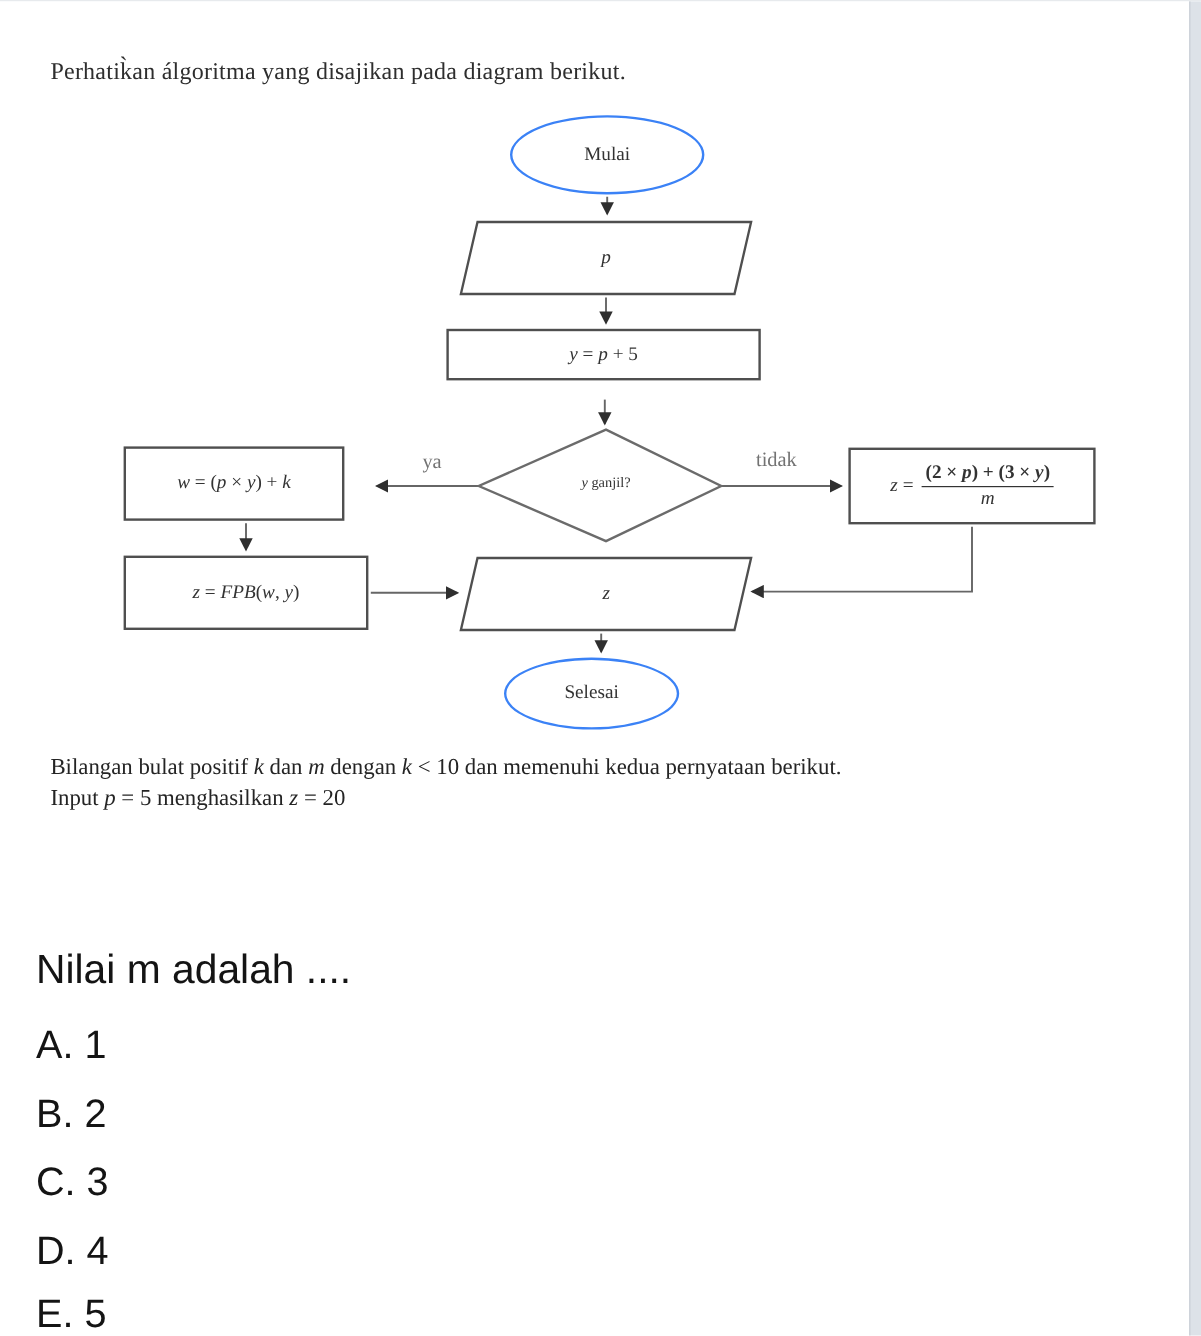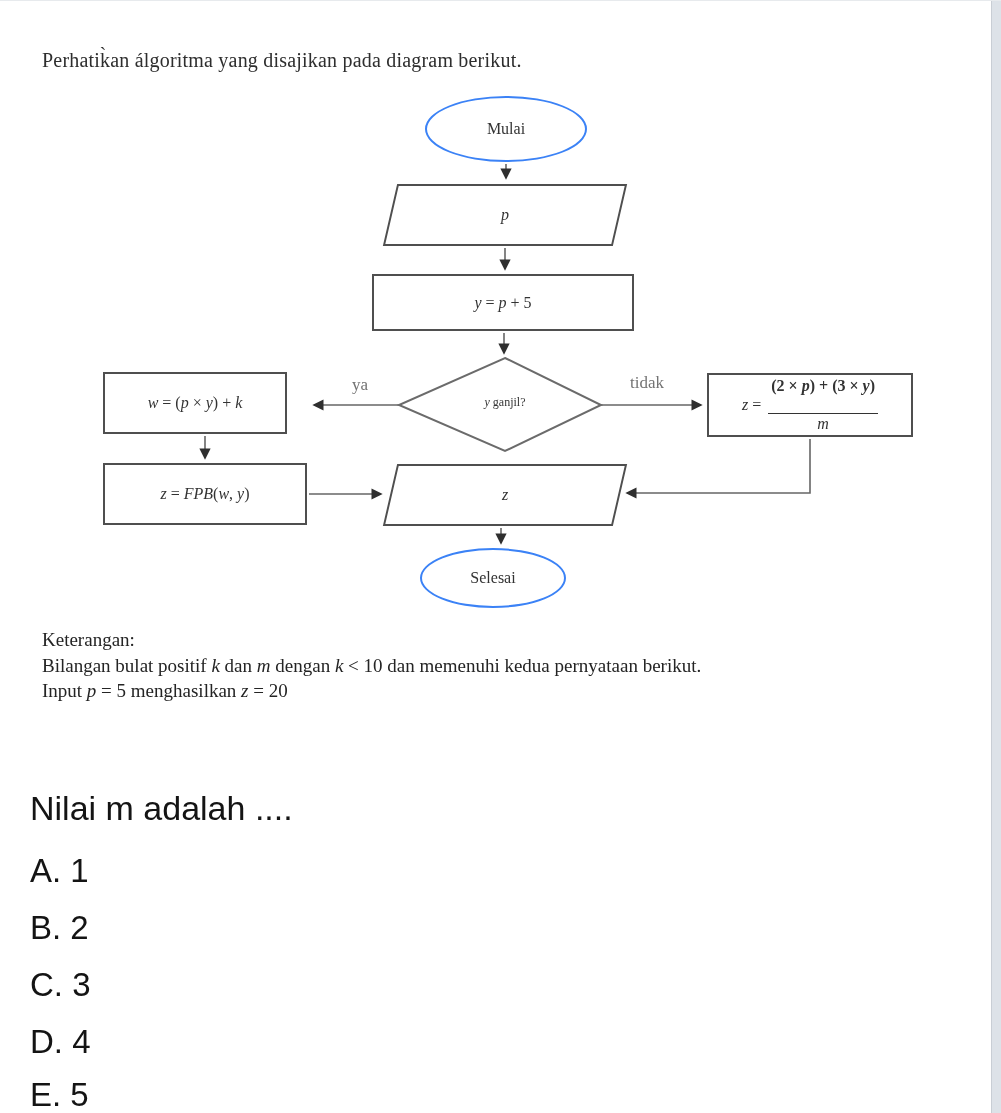--- a/index.html
+++ b/index.html
@@ -33,41 +33,41 @@
     font-size: 16px; color: #333; background: #ffffff;
     box-sizing: border-box;
   }
   .ellipse { border: 2px solid #3b82f6; border-radius: 50%; }
   .rectbox { border: 2px solid #4f4f4f; }
   .pgram   { border: 2px solid #4f4f4f; transform: skewX(-13deg); }
   .pgram .unskew { transform: skewX(13deg); }
 
   .node-start   { left: 425px; top: 95px;  width: 162px; height: 66px; }
   .node-input   { left: 390px; top: 183px; width: 230px; height: 62px; }
-  .node-assigny { left: 372px; top: 273px; width: 262px; height: 57px; }
+  .node-assigny { left: 372px; top: 273px; width: 262px; height: 43px; }
   .node-w       { left: 103px; top: 371px; width: 184px; height: 62px; }
   .node-zfpb    { left: 103px; top: 462px; width: 204px; height: 62px; }
   .node-zfrac   { left: 707px; top: 372px; width: 206px; height: 64px; }
   .node-output  { left: 390px; top: 463px; width: 230px; height: 62px; }
   .node-end     { left: 420px; top: 547px; width: 146px; height: 60px; }
 
   .decision-label {
     left: 430px; top: 394px; width: 150px;
     text-align: center; font-size: 12px; color: #333;
   }
   .branch-label { font-size: 17px; color: #737373; }
   .label-ya    { left: 352px; top: 374px; }
   .label-tidak { left: 630px; top: 372px; }
 
   .it { font-style: italic; }
 
   
   .frac-row { display: flex; align-items: center; gap: 7px; }
   .fraction { display: flex; flex-direction: column; align-items: center; line-height: 1.15; }
-  .fraction .num { border-bottom: 1.6px solid #333; padding: 0 3px 18px 3px; font-weight: bold; }
+  .fraction .num { border-bottom: 1.6px solid #333; padding: 0 3px 2px 3px; font-weight: bold; }
   .fraction .den { padding-top: 1px; }
 
   
   .notes {
     left: 42px; top: 626px; width: 920px;
     font-size: 19px; line-height: 25.5px; color: #242424;
   }
 
   
   .question {
@@ -155,21 +155,20 @@
 
 <div class="abs node pgram node-output">
   <span class="unskew"><span class="it">z</span></span>
 </div>
 
 <div class="abs node ellipse node-end">
   <span>Selesai</span>
 </div>
 
 <div class="abs notes">
-  <div><span>Keterangan:</span></div>
   <div><span>Bilangan bulat positif </span><span class="it">k</span><span> dan </span><span class="it">m</span><span> dengan </span><span class="it">k</span><span> &lt; 10 dan memenuhi kedua pernyataan berikut.</span></div>
   <div><span>Input </span><span class="it">p</span><span> = 5 menghasilkan </span><span class="it">z</span><span> = 20</span></div>
 </div>
 
 <div class="abs question">Nilai m adalah ....</div>
 
 <div class="abs option opt-a">A. 1</div>
 <div class="abs option opt-b">B. 2</div>
 <div class="abs option opt-c">C. 3</div>
 <div class="abs option opt-d">D. 4</div>

